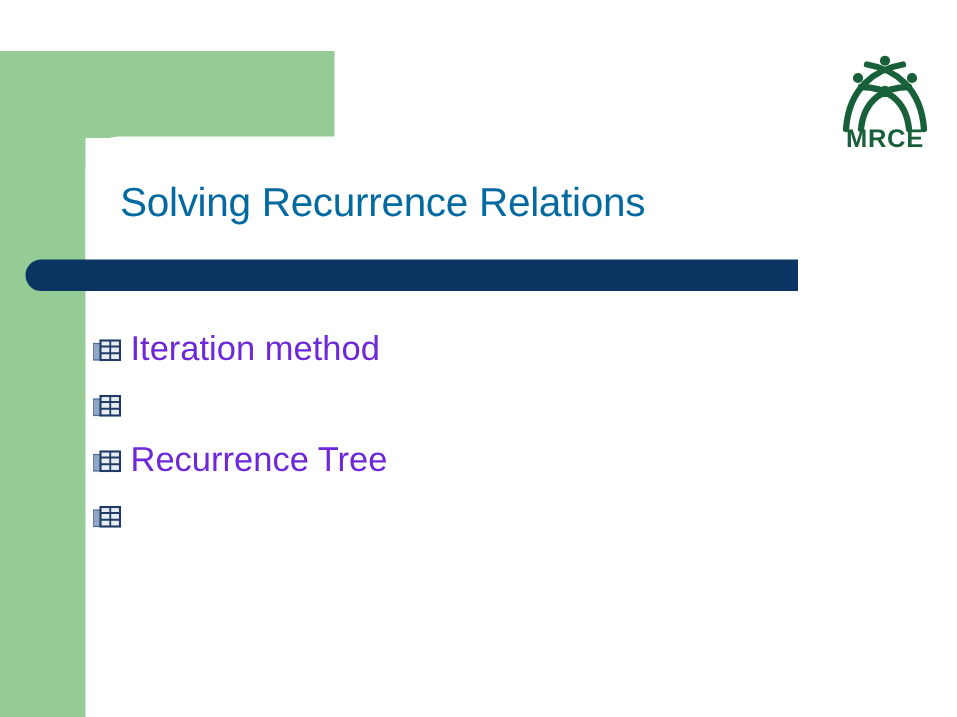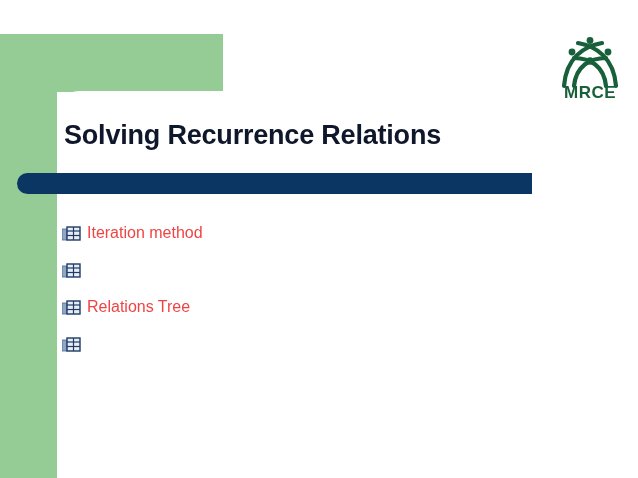--- a/index.html
+++ b/index.html
@@ -52,25 +52,25 @@
     right: 8px;
     top: 2px;
     width: 80px;
     height: 64px;
   }
   .logo svg { display: block; }
 
   
   .title {
     position: absolute;
-    left: 64px;
+    left: 80px;
     top: 86px;
     font-size: 27px;
-    font-weight: bold;
-    color: #0f172a;
+    font-weight: normal;
+    color: #0369a1;
     letter-spacing: -0.2px;
     white-space: nowrap;
   }
 
   
   .navy-bar {
     position: absolute;
     left: 17px;
     top: 139px;
     width: 515px;
@@ -95,22 +95,22 @@
   .bullet-icon {
     width: 19px;
     height: 16px;
     flex: 0 0 19px;
     margin-right: 6px;
     position: relative;
     top: 1px;
   }
   .bullet-icon svg { display: block; }
   .bullet-text {
-    font-size: 16px;
-    color: #ef4444;
+    font-size: 23px;
+    color: #6d28d9;
     line-height: 1;
     white-space: nowrap;
   }
 
   
   .page-number {
     position: absolute;
     left: 14px;
     top: 444px;
     font-size: 17px;
@@ -182,21 +182,21 @@
       <span class="bullet-icon">
         <svg viewBox="0 0 19 16" width="19" height="16">
           <rect x="0" y="3" width="5" height="11" fill="#8FA7C4"></rect>
           <rect x="0" y="3" width="5" height="11" fill="none" stroke="#4C6A93" stroke-width="0.8"></rect>
           <rect x="5" y="1" width="13" height="13" fill="#E8EDF4" stroke="#1F3B66" stroke-width="1.4"></rect>
           <line x1="11.5" y1="1" x2="11.5" y2="14" stroke="#1F3B66" stroke-width="1.2"></line>
           <line x1="5" y1="5" x2="18" y2="5" stroke="#1F3B66" stroke-width="1.2"></line>
           <line x1="5" y1="9.5" x2="18" y2="9.5" stroke="#1F3B66" stroke-width="1.2"></line>
         </svg>
       </span>
-      <span class="bullet-text">Relations Tree</span>
+      <span class="bullet-text">Recurrence Tree</span>
     </div>
 
     <div class="bullet-row">
       <span class="bullet-icon">
         <svg viewBox="0 0 19 16" width="19" height="16">
           <rect x="0" y="3" width="5" height="11" fill="#8FA7C4"></rect>
           <rect x="0" y="3" width="5" height="11" fill="none" stroke="#4C6A93" stroke-width="0.8"></rect>
           <rect x="5" y="1" width="13" height="13" fill="#E8EDF4" stroke="#1F3B66" stroke-width="1.4"></rect>
           <line x1="11.5" y1="1" x2="11.5" y2="14" stroke="#1F3B66" stroke-width="1.2"></line>
           <line x1="5" y1="5" x2="18" y2="5" stroke="#1F3B66" stroke-width="1.2"></line>

